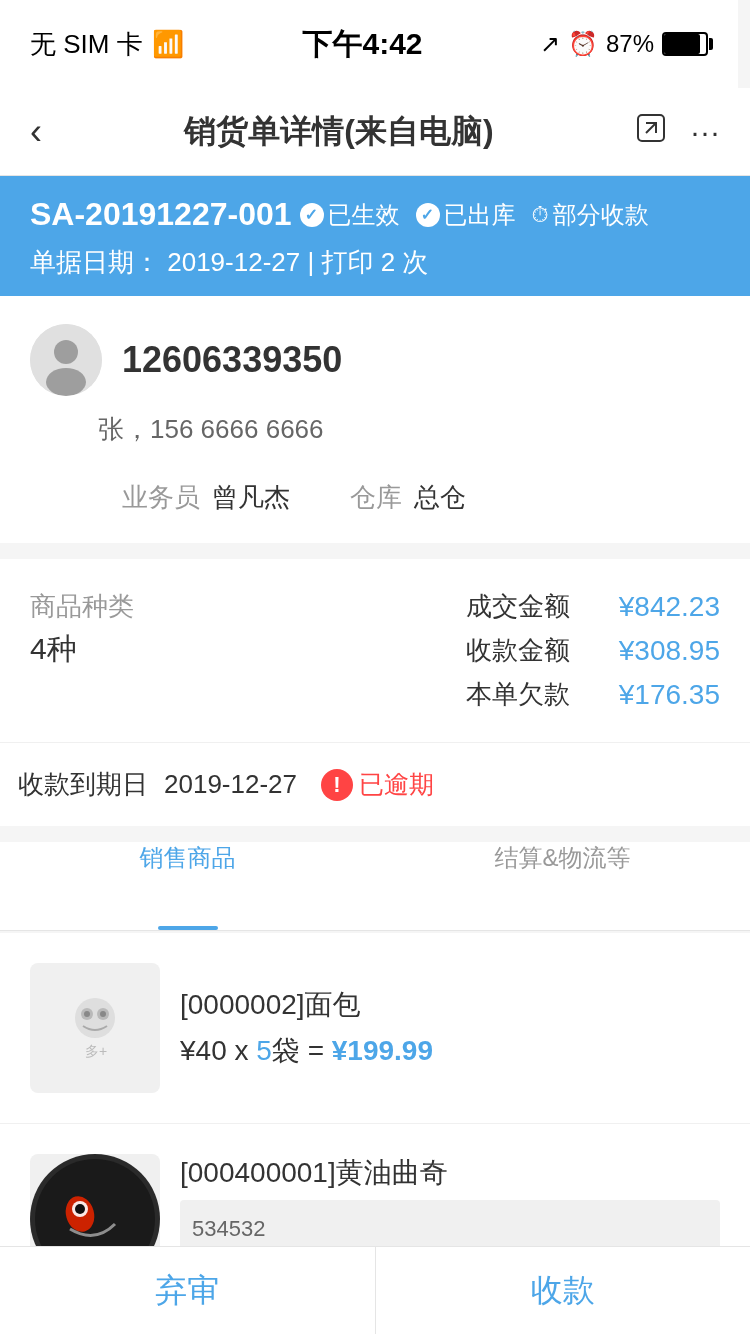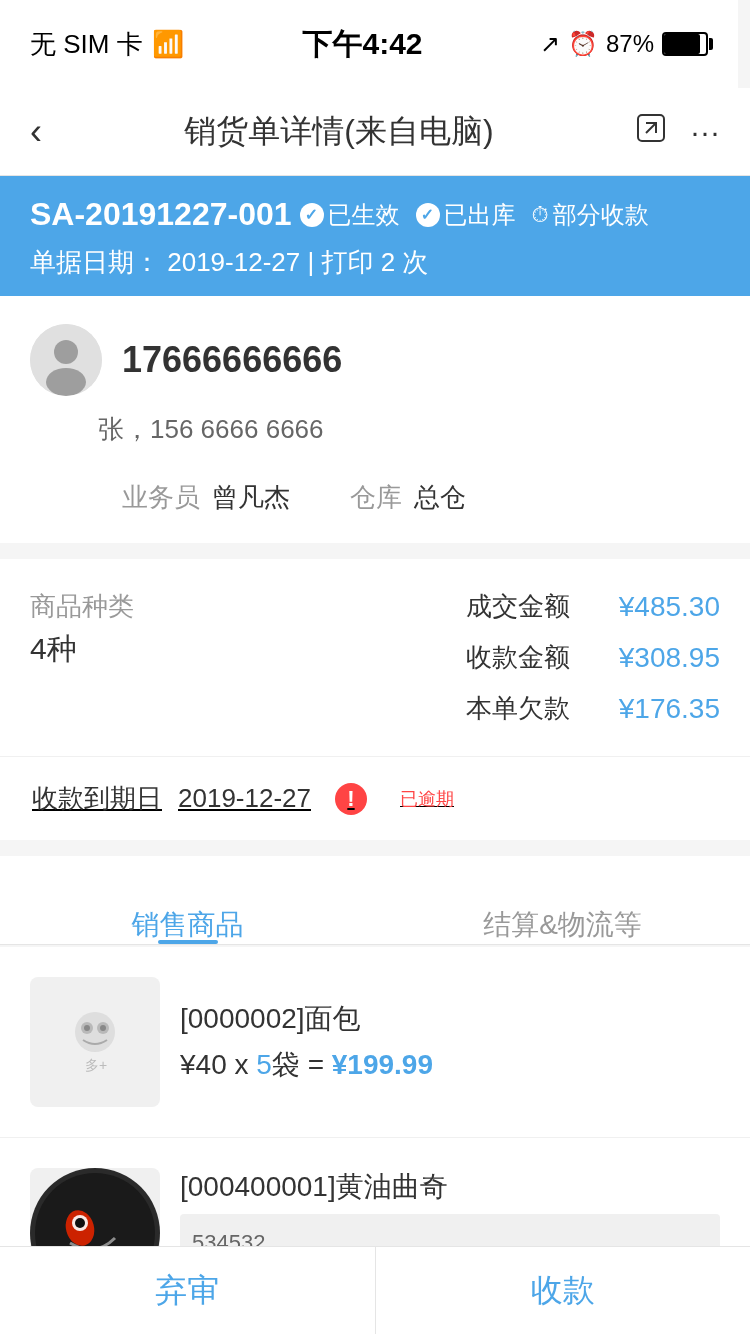--- a/index.html
+++ b/index.html
@@ -78,21 +78,21 @@
       padding: 0 30px;
       border-bottom: 1px solid #e5e5e5;
     }
     .nav-back {
       font-size: 36px;
       color: #333;
       cursor: pointer;
     }
     .nav-title {
       font-size: 32px;
-      font-weight: 400;
+      font-weight: 700;
       color: #333;
     }
     .nav-right {
       display: flex;
       align-items: center;
       gap: 24px;
     }
     .nav-icon {
       font-size: 30px;
       color: #333;
@@ -216,21 +216,21 @@
       font-size: 26px;
       color: #999;
     }
     .stats-value {
       font-size: 30px;
       color: #333;
     }
     .stats-right {
       display: flex;
       flex-direction: column;
-      gap: 16px;
+      gap: 9px;
       align-items: flex-end;
     }
     .stats-row {
       display: flex;
       gap: 20px;
       align-items: center;
     }
     .stats-row-label {
       font-size: 26px;
       color: #333;
@@ -238,26 +238,25 @@
     .stats-row-value {
       font-size: 28px;
       color: #4DA6E8;
       min-width: 130px;
       text-align: right;
     }
 
     
     .due-section {
       background: #fff;
-      padding: 24px 32px;
+      padding: 24px 18px;
       display: flex;
       align-items: center;
       gap: 16px;
       border-top: 1px solid #f0f0f0;
-      text-decoration: underline;
     }
     .due-label {
       font-size: 26px;
       color: #333;
     }
     .due-date {
       font-size: 26px;
       color: #333;
     }
     .overdue-badge {
@@ -272,41 +271,40 @@
       background: #ff4444;
       border-radius: 50%;
       display: flex;
       align-items: center;
       justify-content: center;
       color: #fff;
       font-size: 22px;
       font-weight: 700;
     }
     .overdue-text {
-      font-size: 18px;
+      font-size: 25px;
       color: #ff4444;
-      margin-left: 27px;
     }
 
     
     .tabs-section {
       background: #fff;
       border-bottom: 1px solid #e5e5e5;
       margin-top: 16px;
     }
     .tabs-row {
       display: flex;
       height: 88px;
     }
     .tab-item {
       flex: 1;
       display: flex;
-      align-items: flex-end;
-      justify-content: center;
-      font-size: 28px;
+      align-items: flex-start;
+      justify-content: center;
+      font-size: 24px;
       color: #999;
       position: relative;
       cursor: pointer;
     }
     .tab-item.active {
       color: #4DA6E8;
     }
     .tab-item.active::after {
       content: '';
       position: absolute;
@@ -465,21 +463,21 @@
 
 <div class="customer-section">
   <div class="customer-top">
     <div class="avatar">
       <svg width="72" height="72" viewBox="0 0 72 72" fill="none">
         <circle cx="36" cy="36" r="36" fill="#e0e0e0"></circle>
         <circle cx="36" cy="28" r="12" fill="#9e9e9e"></circle>
         <ellipse cx="36" cy="58" rx="20" ry="14" fill="#9e9e9e"></ellipse>
       </svg>
     </div>
-    <span class="customer-name">17666666666</span>
+    <span class="customer-name">12606339350</span>
   </div>
   <div class="customer-sub">张，156 6666 6666</div>
   <div class="customer-meta">
     <div class="meta-item">
       <span class="meta-label">业务员</span>
       <span>曾凡杰</span>
     </div>
     <div class="meta-item">
       <span class="meta-label">仓库</span>
       <span>总仓</span>
@@ -490,21 +488,21 @@
 <div class="divider"></div>
 
 <div class="stats-section">
   <div class="stats-left">
     <span class="stats-label">商品种类</span>
     <span class="stats-value">4种</span>
   </div>
   <div class="stats-right">
     <div class="stats-row">
       <span class="stats-row-label">成交金额</span>
-      <span class="stats-row-value">¥485.30</span>
+      <span class="stats-row-value">¥842.23</span>
     </div>
     <div class="stats-row">
       <span class="stats-row-label">收款金额</span>
       <span class="stats-row-value">¥308.95</span>
     </div>
     <div class="stats-row">
       <span class="stats-row-label">本单欠款</span>
       <span class="stats-row-value">¥176.35</span>
     </div>
   </div>

